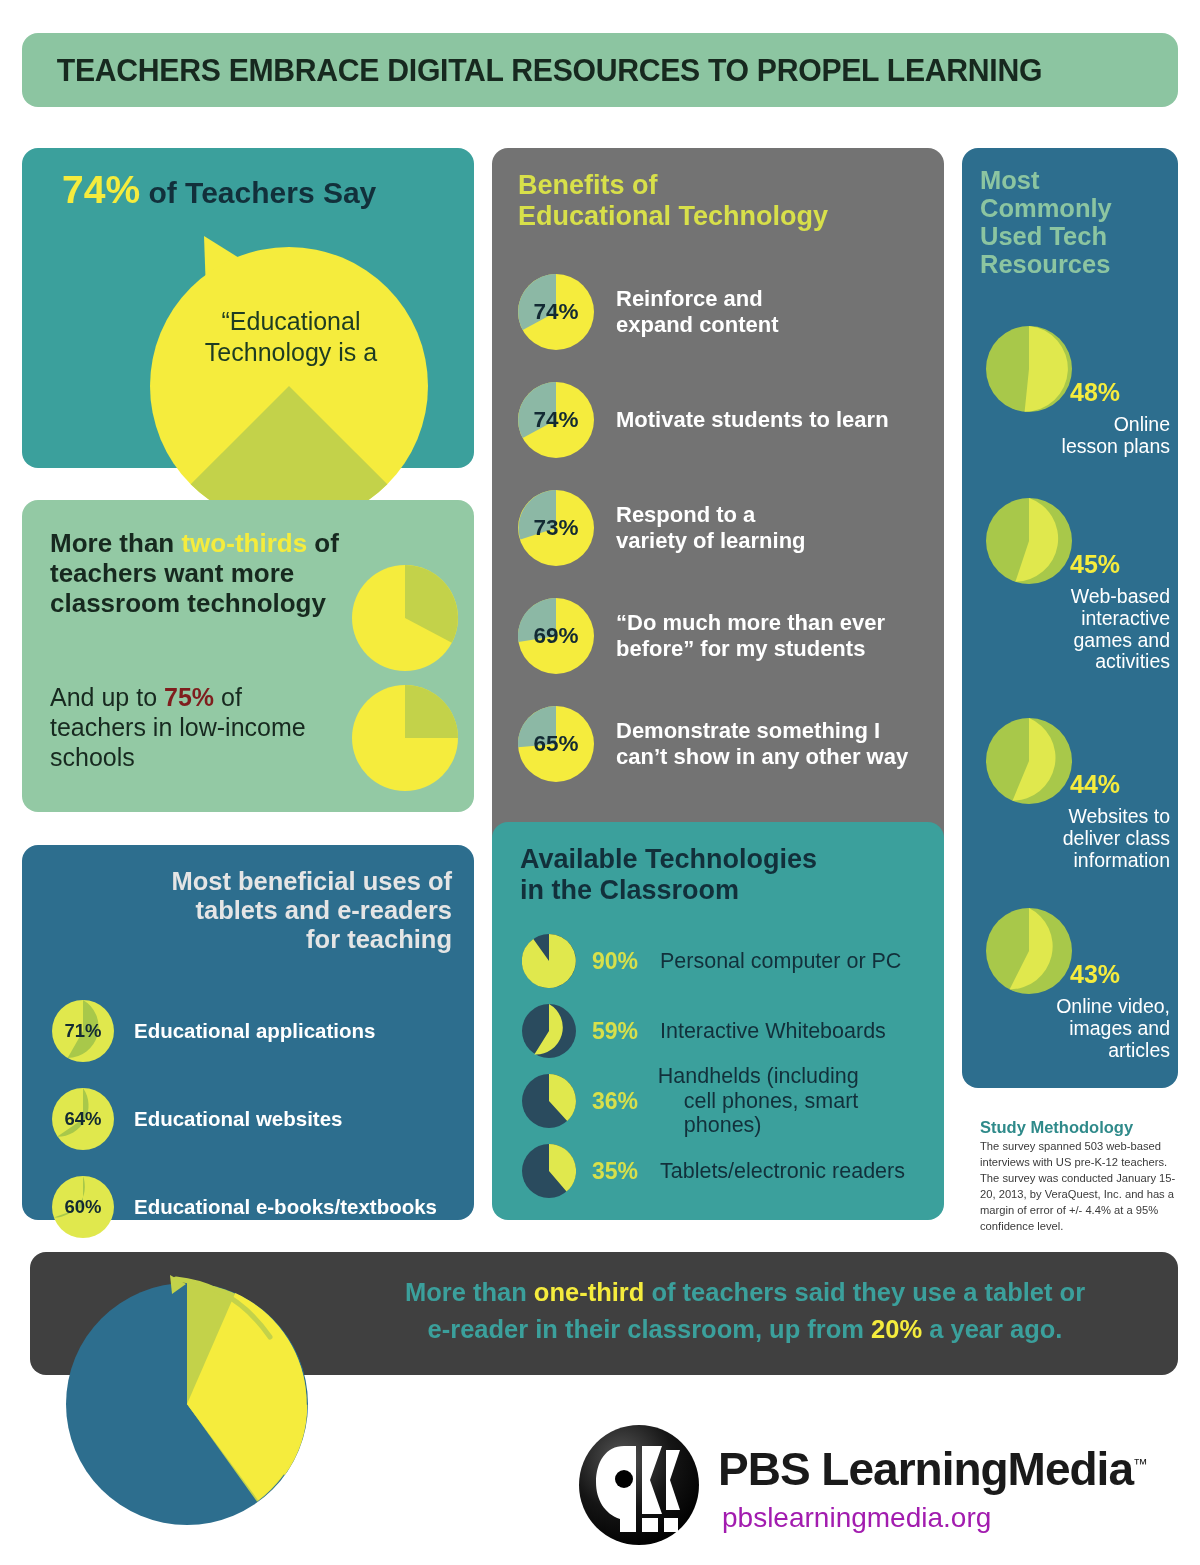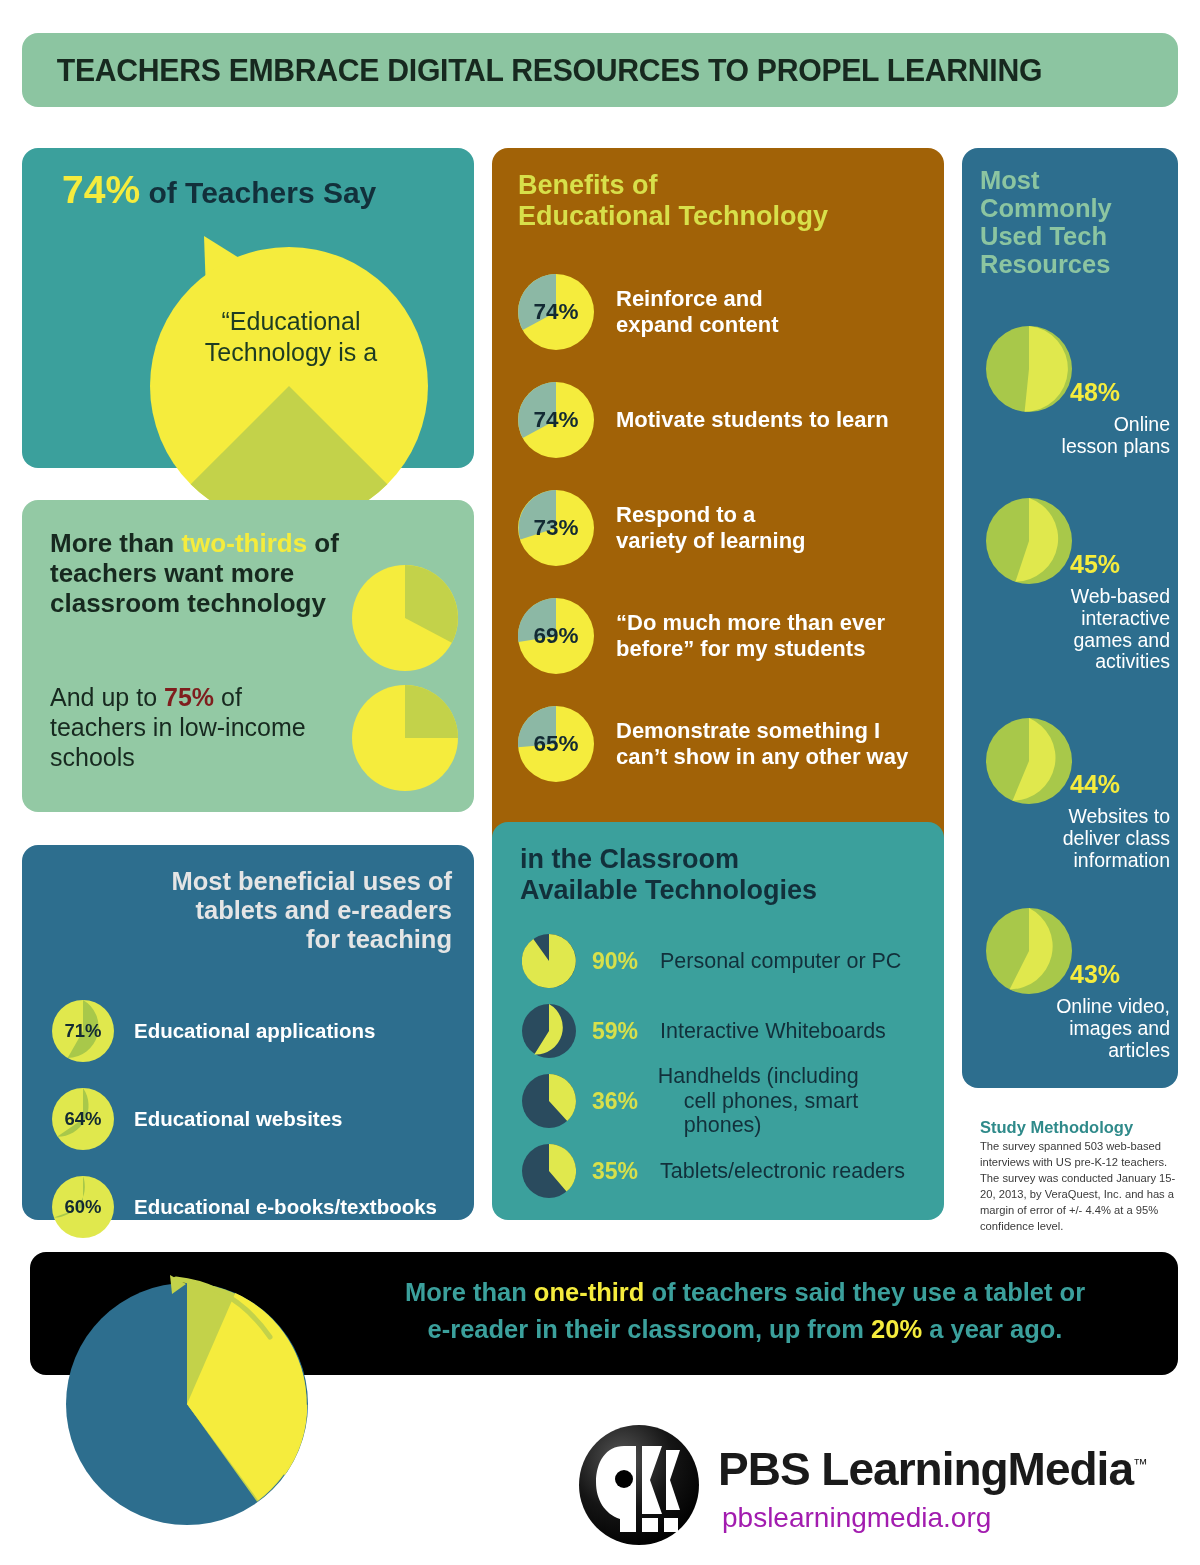--- a/index.html
+++ b/index.html
@@ -48,21 +48,21 @@
              font-size: 26px; font-weight: bold; line-height: 1.16; color: #17291f;
              font-family:"Liberation Sans Narrow","Liberation Sans",sans-serif; }
   .tt-head .hl { color: #f5ec3d; }
   .tt-sub { position: absolute; left: 28px; top: 182px; width: 290px;
             font-size: 25px; line-height: 1.2; color: #17291f; }
   .tt-sub .hl { color: #7f1d1d; font-weight: bold; }
   .tt-pie1 { position: absolute; left: 330px; top: 65px; }
   .tt-pie2 { position: absolute; left: 330px; top: 185px; }
 
   
-  .card-benefits { left: 492px; top: 148px; width: 452px; height: 724px; background: #a16207; }
+  .card-benefits { left: 492px; top: 148px; width: 452px; height: 724px; background: #737373; }
   .ben-title { position: absolute; left: 26px; top: 22px; font-size: 27px; font-weight: bold;
                line-height: 1.13; color: #d8e04a;
                font-family:"Liberation Sans Narrow","Liberation Sans",sans-serif; }
   .ben-rows { position: absolute; left: 26px; top: 110px; width: 410px; }
   .ben-row { display: flex; align-items: center; height: 108px; }
   .ben-pie { position: relative; width: 76px; height: 76px; flex: 0 0 76px; }
   .ben-pct { position: absolute; left: 0; top: 0; width: 76px; height: 76px;
              display: flex; align-items: center; justify-content: center;
              font-size: 22.5px; font-weight: bold; color: #132a33; z-index: 3; }
   .ben-label { margin-left: 22px; font-size: 22px; line-height: 1.18; color: #ffffff; font-weight: 600; }
@@ -102,21 +102,21 @@
   .av-title { position: absolute; left: 28px; top: 22px; font-size: 27px; font-weight: bold;
               line-height: 1.13; color: #12303b;
               font-family:"Liberation Sans Narrow","Liberation Sans",sans-serif; }
   .av-rows { position: absolute; left: 30px; top: 104px; width: 410px; }
   .av-row { display: flex; align-items: center; height: 70px; }
   .av-pie { position: relative; width: 54px; height: 54px; flex: 0 0 54px; }
   .av-pct { margin-left: 16px; font-size: 23px; font-weight: bold; color: #d8e04a; width: 62px; }
   .av-label { margin-left: 6px; font-size: 21.5px; line-height: 1.15; color: #12303b; }
 
   
-  .banner { left: 30px; top: 1252px; width: 1148px; height: 123px; background: #000000; }
+  .banner { left: 30px; top: 1252px; width: 1148px; height: 123px; background: #404040; }
   .banner-text { position: absolute; left: 300px; top: 22px; width: 830px; text-align: center;
                  font-size: 25.5px; font-weight: bold; line-height: 1.45; color: #3ba09c;
                  font-family:"Liberation Sans Narrow","Liberation Sans",sans-serif; }
   .banner-text .hl { color: #f5ec3d; }
   .banner-pie { position: absolute; left: 58px; top: 1275px; width: 258px; height: 258px; }
 
   
   .logo-wrap { position: absolute; left: 578px; top: 1420px; width: 600px; height: 140px; }
   .logo-mark { position: absolute; left: 0; top: 4px; width: 122px; height: 122px; }
   .logo-word { position: absolute; left: 140px; top: 22px; font-size: 46px; font-weight: bold;
@@ -364,22 +364,22 @@
           <div class="tab-pct">60%</div>
         </div>
         <div class="tab-label">Educational e-books/textbooks</div>
       </div>
 
     </div>
   </div>
 
   <div class="card-avail panel">
     <div class="av-title">
+      <div>Available Technologies</div>
       <div>in the Classroom</div>
-      <div>Available Technologies</div>
     </div>
     <div class="av-rows">
 
       <div class="av-row">
         <div class="av-pie">
           <svg width="54" height="54" viewBox="0 0 54 54">
             <circle cx="27" cy="27" r="27" fill="#2a4b5e"></circle>
             <path d="M27 27 L27 0 A27 27 0 1 1 11.3 4.9 Z" fill="#e0e84d"></path>
           </svg>
         </div>

